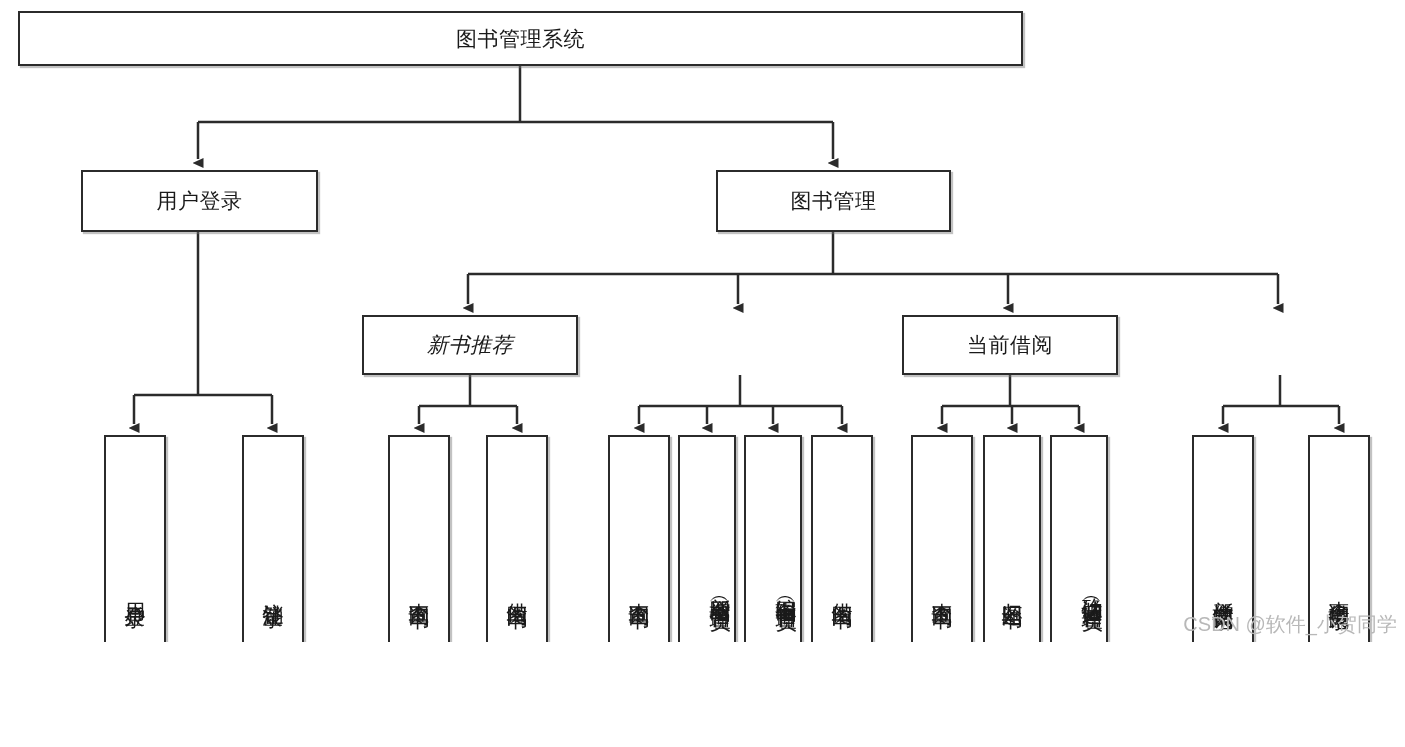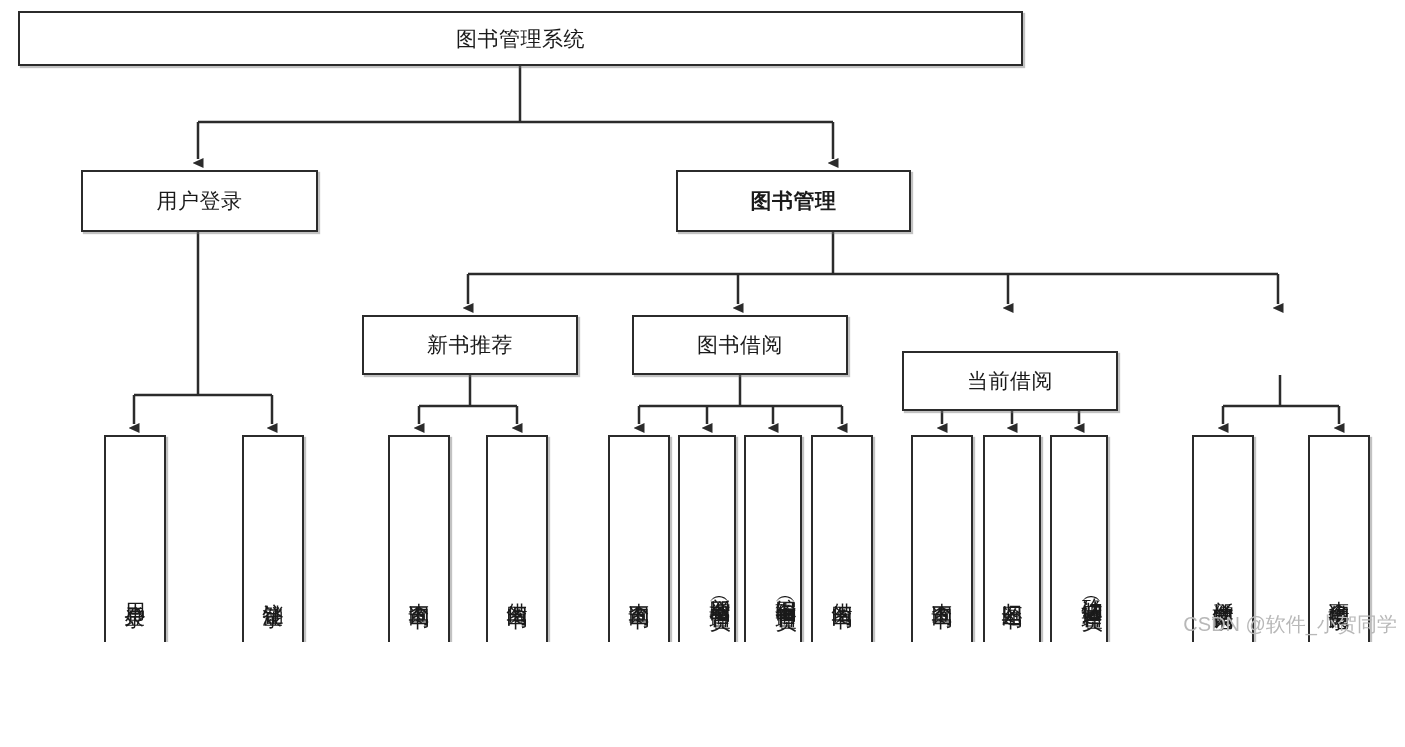--- a/index.html
+++ b/index.html
@@ -124,31 +124,28 @@
     </g>
   </svg>
 
   <div class="node horiz" style="left:18px; top:11px; width:1005px; height:55px;">
     <span class="node-label">图书管理系统</span>
   </div>
 
   <div class="node horiz" style="left:81px; top:170px; width:237px; height:62px;">
     <span class="node-label">用户登录</span>
   </div>
-  <div class="node horiz" style="left:676px; top:170px; width:235px; height:62px;font-weight:bold;">
+  <div class="node horiz" style="left:716px; top:170px; width:235px; height:62px;">
     <span class="node-label">图书管理</span>
   </div>
 
-  <div class="node horiz" style="left:362px; top:315px; width:216px; height:60px;">
+  <div class="node horiz" style="left:362px; top:315px; width:216px; height:60px;font-style:italic;">
     <span class="node-label">新书推荐</span>
   </div>
-  <div class="node horiz" style="left:632px; top:315px; width:216px; height:60px;">
-    <span class="node-label">图书借阅</span>
-  </div>
-  <div class="node horiz" style="left:902px; top:315px; width:216px; height:60px;margin-top:36px;">
+  <div class="node horiz" style="left:902px; top:315px; width:216px; height:60px;">
     <span class="node-label">当前借阅</span>
   </div>
 
   <div class="node vert midalign" style="left:104px; top:435px; width:62px; height:299px;">
     <span class="node-label">用户登录</span>
   </div>
   <div class="node vert midalign" style="left:242px; top:435px; width:62px; height:299px;">
     <span class="node-label">注销登录</span>
   </div>
 

